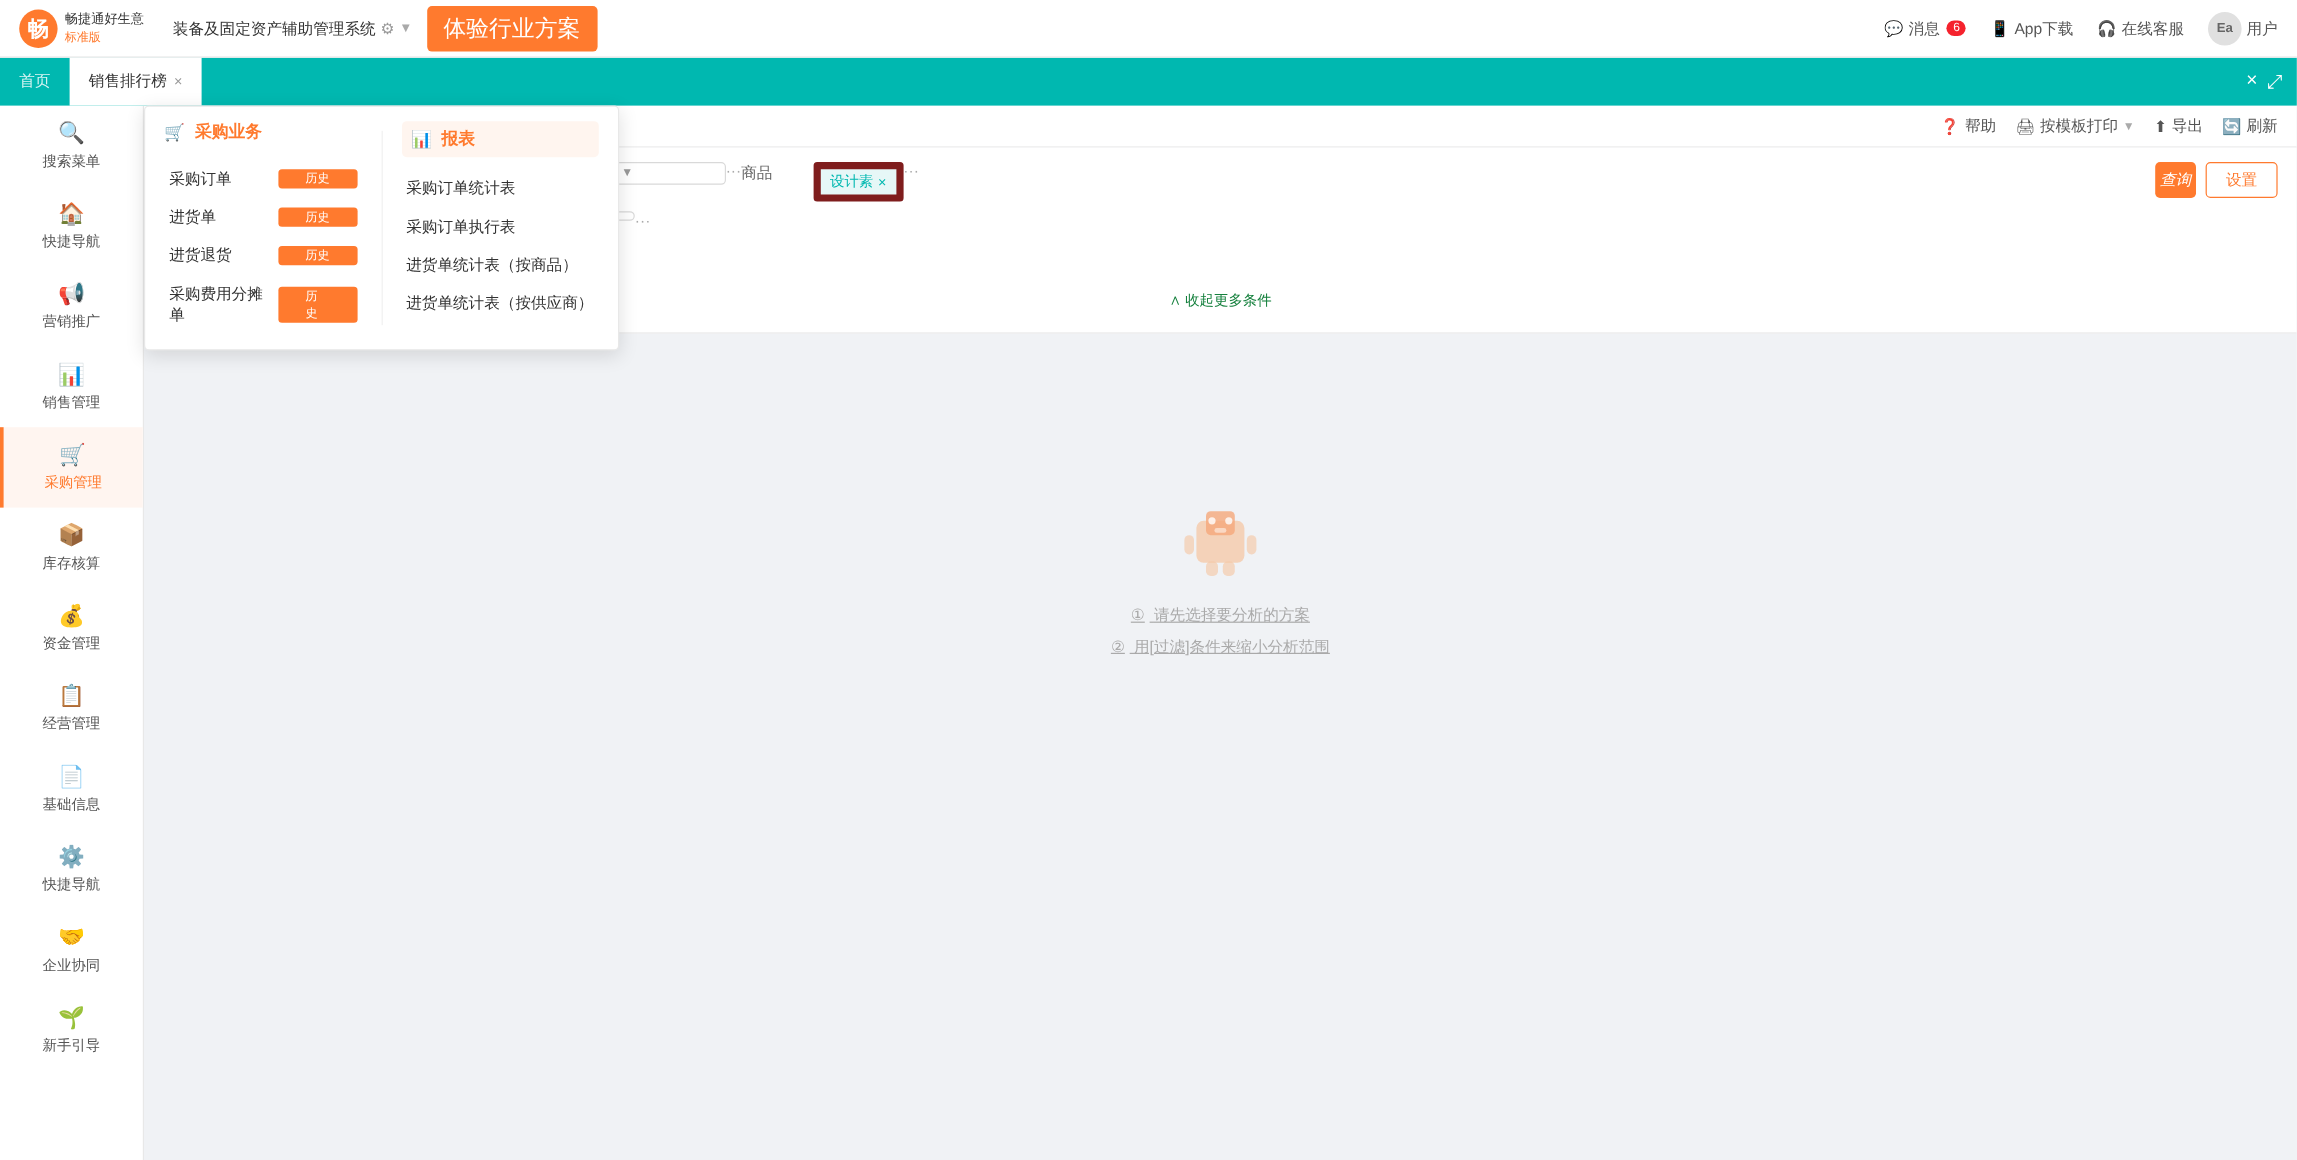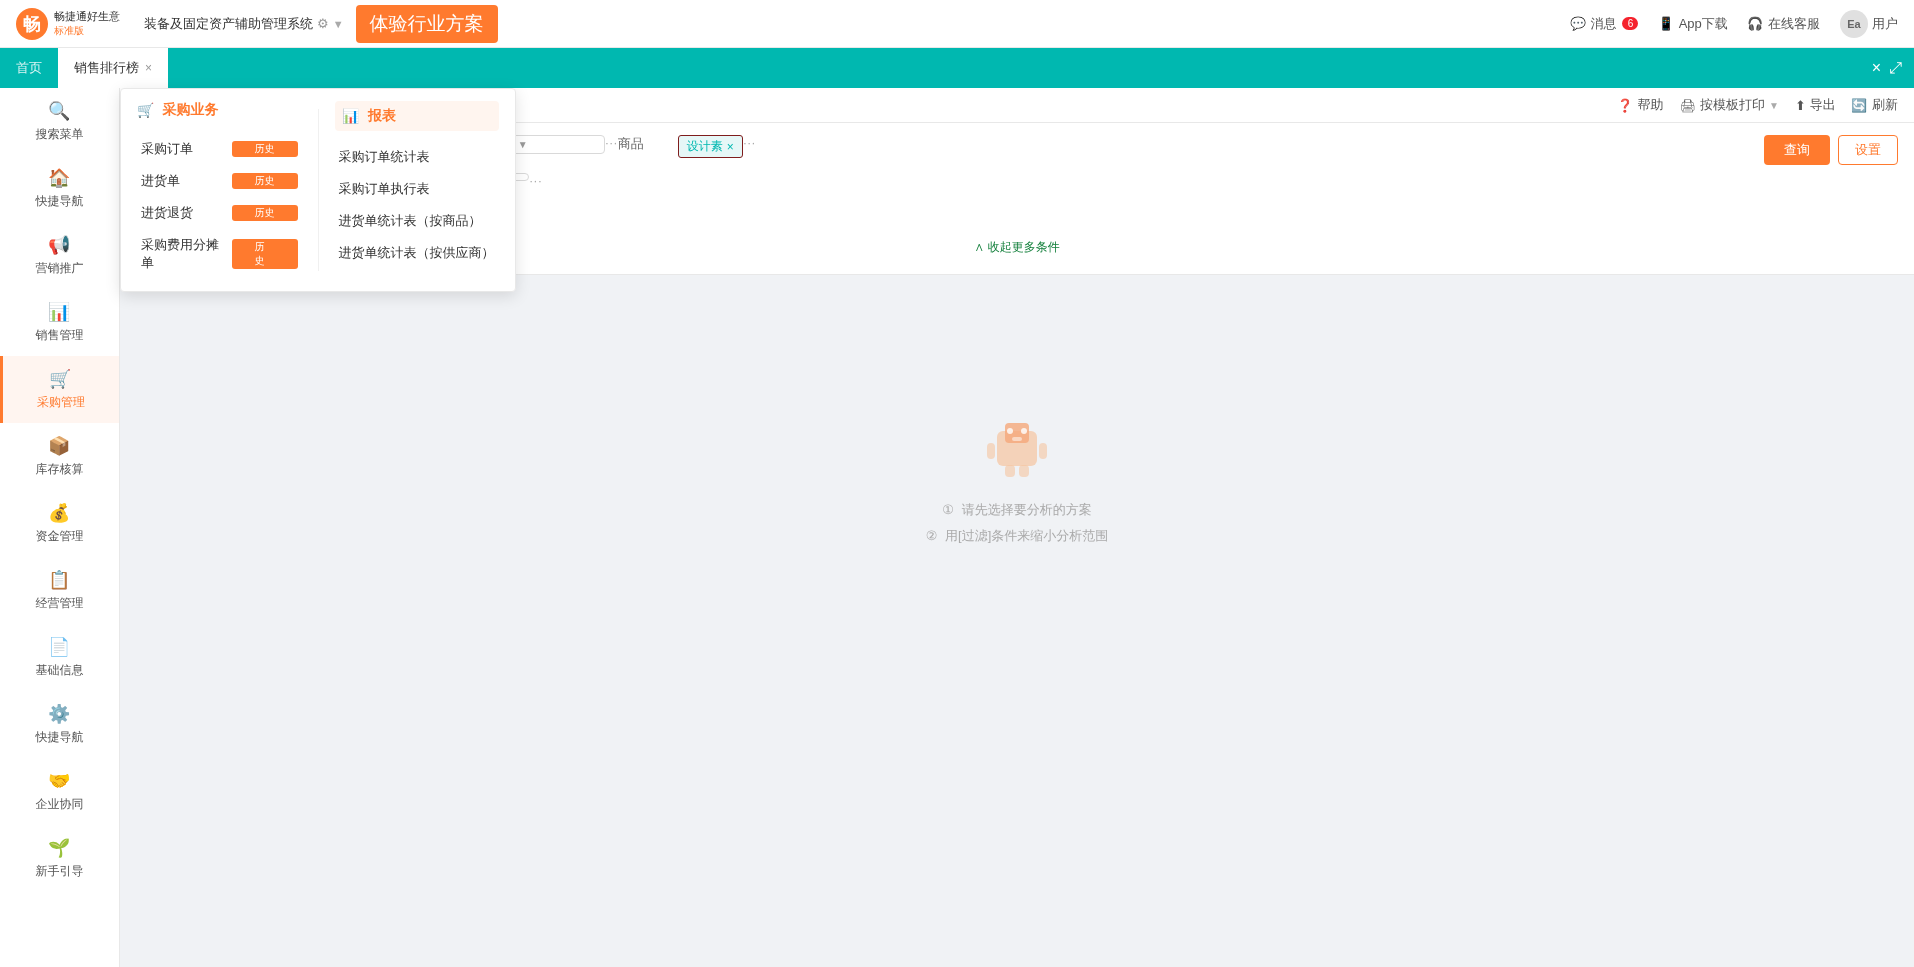--- a/index.html
+++ b/index.html
@@ -211,33 +211,33 @@
       border: 1px solid #d9d9d9;
       border-radius: 4px;
       padding: 4px 8px;
       font-size: 13px;
       min-width: 140px;
       color: #333;
     }
     .filter-tag {
       display: flex; align-items: center; gap: 4px;
       background: #e6f7f7;
-      border: 1px solid #7f1d1d;
+      border: 6px solid #7f1d1d;
       border-radius: 3px;
       padding: 2px 8px;
       font-size: 12px;
       color: #00b8b0;
     }
     .filter-actions {
       display: flex; align-items: center; gap: 8px; margin-left: auto;
     }
     .btn-query {
       background: #ff7a2e; color: #fff;
       border: none; border-radius: 4px;
-      padding: 6px 20px; cursor: pointer; font-size: 13px;
+      padding: 6px 4px; cursor: pointer; font-size: 13px; font-style: italic;
     }
     .btn-set {
       background: #fff; color: #ff7a2e;
       border: 1px solid #ff7a2e; border-radius: 4px;
       padding: 5px 16px; cursor: pointer; font-size: 13px;
     }
     .collapse-row {
       text-align: center;
       padding: 6px;
       color: #15803d;
@@ -251,21 +251,21 @@
       flex-direction: column;
       align-items: center;
       justify-content: center;
       height: 400px;
       color: #999;
     }
     .empty-icon {
       width: 80px; height: 80px;
       margin-bottom: 16px;
     }
-    .empty-hint { font-size: 13px; color: #aaa; margin: 4px 0; }
+    .empty-hint { font-size: 13px; color: #aaa; margin: 4px 0; text-decoration: underline; }
 
     .toolbar-row {
       display: flex; align-items: center; gap: 16px;
       padding: 8px 16px;
       background: #fff;
       border-bottom: 1px solid #e8e8e8;
     }
     .toolbar-item {
       display: flex; align-items: center; gap: 4px;
       color: #555; font-size: 13px; cursor: pointer;

